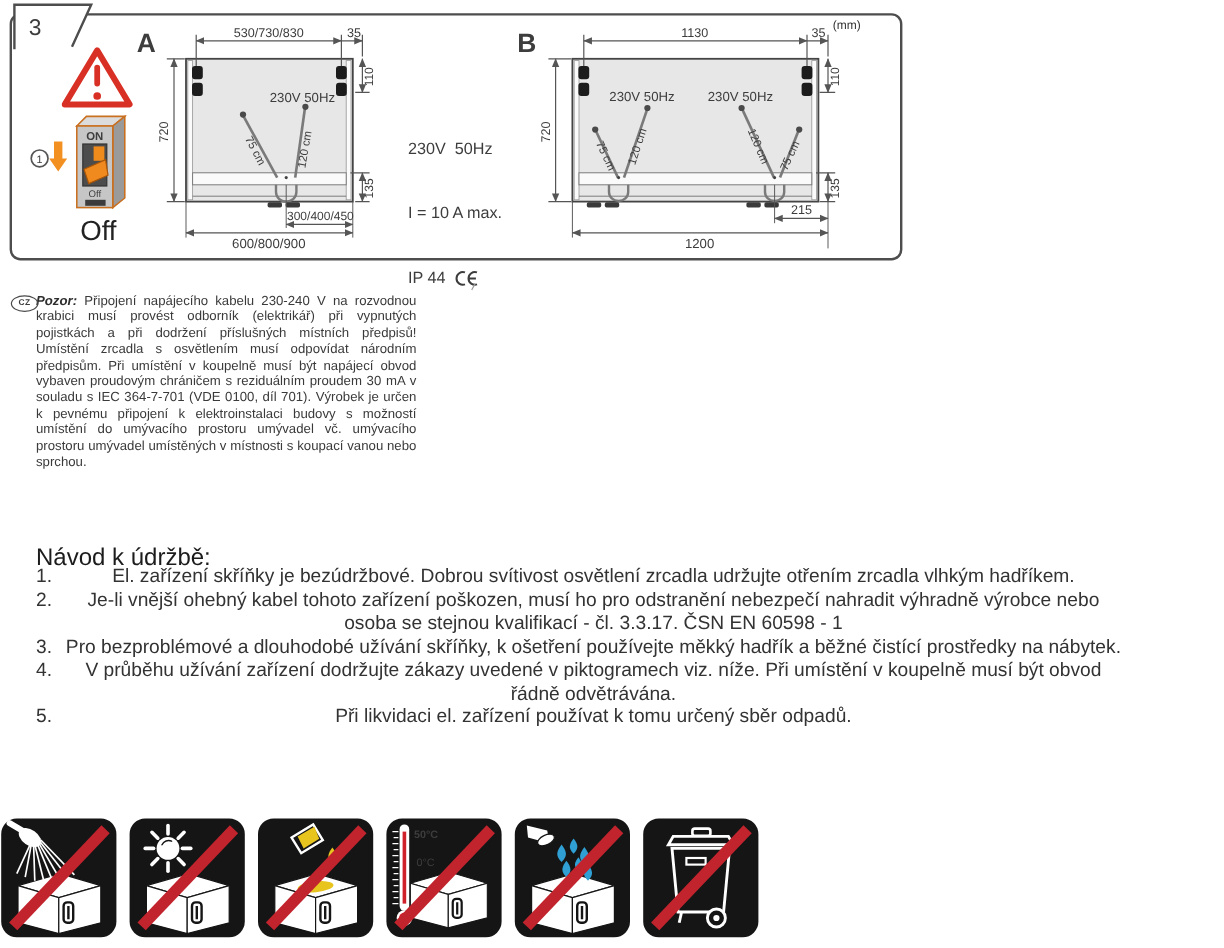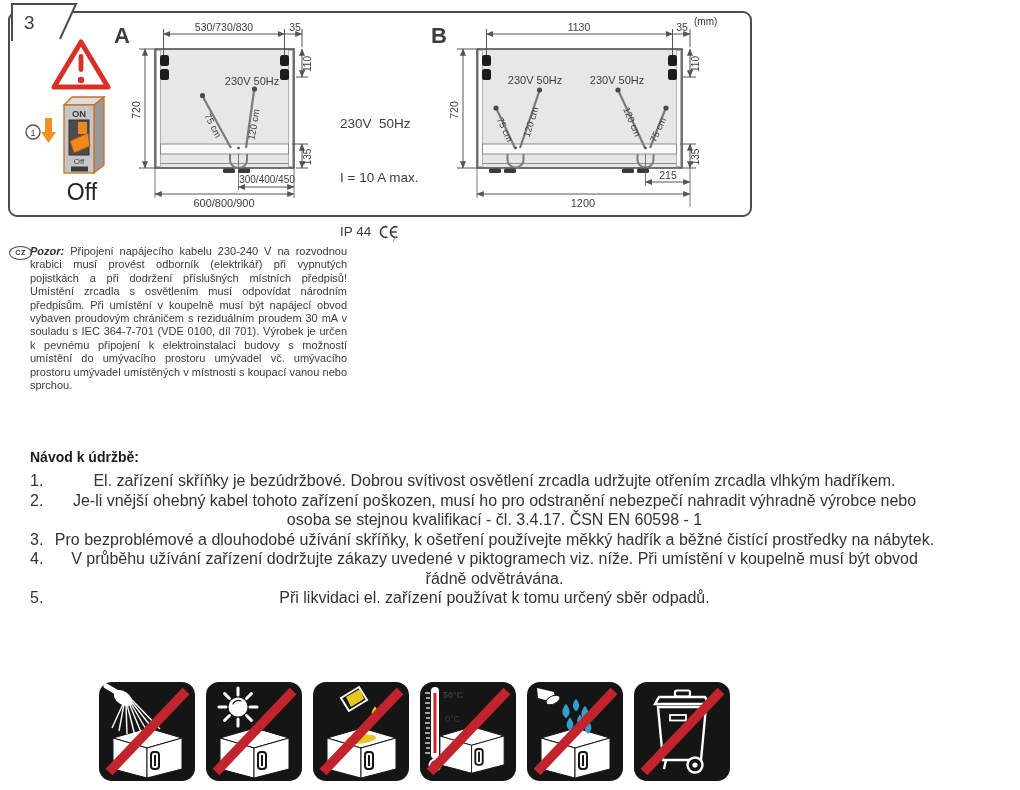--- a/index.html
+++ b/index.html
@@ -17,27 +17,27 @@
   .dgA{left:96px;}
   .dgB{left:407px;}
   .warnsvg{position:absolute;left:40px;top:25px;}
   .swsvg{position:absolute;left:12px;top:78px;}
   
   .warning{position:absolute;left:5px;top:245px;width:342px;font-size:11px;line-height:13.4px;text-align:justify;color:#3a3a3a;padding-left:25px;box-sizing:border-box;}
   .czbadge{position:absolute;left:4px;top:1px;width:21px;height:12px;border:1.4px solid #4a4a4a;border-radius:50%;font-size:7px;font-weight:bold;letter-spacing:.5px;display:flex;align-items:center;justify-content:center;color:#3a3a3a;}
   .warning b{color:#2e2e2e;font-style:italic;}
   .artifact{position:absolute;left:394px;top:236px;width:0;height:6px;border-left:1.6px solid #9a9a9a;transform:rotate(28deg);}
   
-  .mhead{position:absolute;left:30px;top:437px;font-size:14px;font-weight:bold;color:#1c1c1c;}
+  .mhead{position:absolute;left:30px;top:437px;font-size:20px;font-weight:normal;color:#1c1c1c;}
   .mlist{position:absolute;left:30px;top:471px;width:905px;font-size:16px;line-height:19.5px;color:#333;}
   .mitem{display:flex;}
   .mnum{width:24px;flex:0 0 24px;}
   .mtext{flex:1;text-align:center;}
   
-  .pictos{position:absolute;left:0;top:681px;width:828px;display:flex;justify-content:center;gap:9px;}
+  .pictos{position:absolute;left:0;top:681px;width:828px;display:flex;justify-content:flex-start;gap:9px;}
   .hiddendefs{position:absolute;width:0;height:0;overflow:hidden;}
 </style>
 </head>
 <body>
 
 <div class="page">
 
   <section class="panel">
 
     <svg class="warnsvg" width="62" height="54" viewBox="0 0 62 54">
@@ -238,21 +238,21 @@
   <div class="artifact"></div>
 
   <h2 class="mhead">Návod k údržbě:</h2>
   <div class="mlist">
     <div class="mitem">
       <div class="mnum">1.</div>
       <div class="mtext">El. zařízení skříňky je bezúdržbové. Dobrou svítivost osvětlení zrcadla udržujte otřením zrcadla vlhkým hadříkem.</div>
     </div>
     <div class="mitem">
       <div class="mnum">2.</div>
-      <div class="mtext">Je-li vnější ohebný kabel tohoto zařízení poškozen, musí ho pro odstranění nebezpečí nahradit výhradně výrobce nebo osoba se stejnou kvalifikací - čl. 3.4.17. ČSN EN 60598 - 1</div>
+      <div class="mtext">Je-li vnější ohebný kabel tohoto zařízení poškozen, musí ho pro odstranění nebezpečí nahradit výhradně výrobce nebo osoba se stejnou kvalifikací - čl. 3.3.17. ČSN EN 60598 - 1</div>
     </div>
     <div class="mitem">
       <div class="mnum">3.</div>
       <div class="mtext">Pro bezproblémové a dlouhodobé užívání skříňky, k ošetření používejte měkký hadřík a běžné čistící prostředky na nábytek.</div>
     </div>
     <div class="mitem">
       <div class="mnum">4.</div>
       <div class="mtext">V průběhu užívání zařízení dodržujte zákazy uvedené v piktogramech viz. níže. Při umístění v koupelně musí být obvod řádně odvětrávána.</div>
     </div>
     <div class="mitem">

